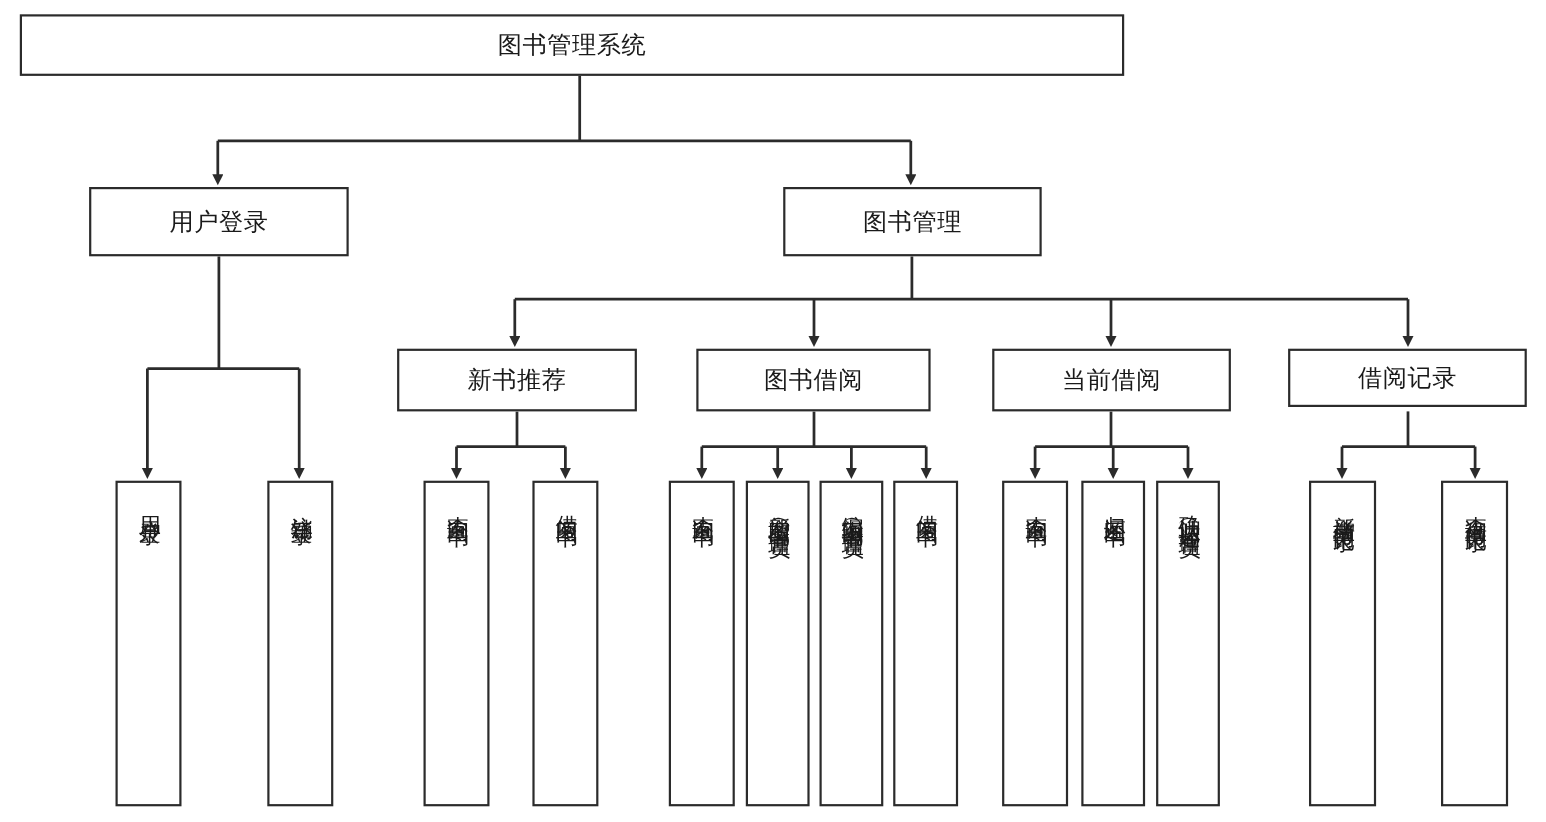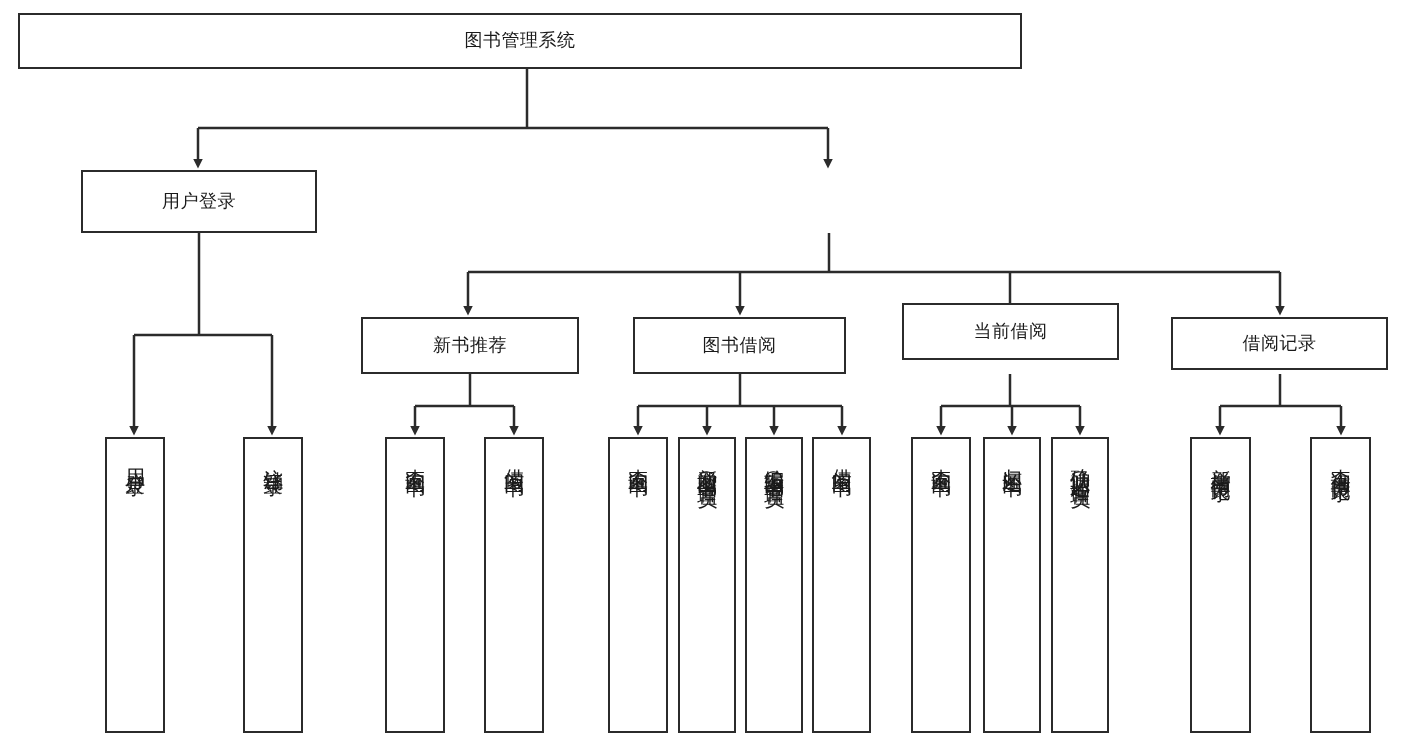--- a/index.html
+++ b/index.html
@@ -29,21 +29,21 @@
     position: absolute;
     box-sizing: border-box;
     background: #ffffff;
     border: 2px solid #2b2b2b;
     display: flex;
     align-items: center;
     justify-content: center;
     color: #1a1a1a;
   }
   .node-label {
-    font-size: 18px;
+    font-size: 22px;
     line-height: 1.18;
     letter-spacing: 0.5px;
     white-space: nowrap;
     color: #1a1a1a;
   }
   .node.vertical {
     align-items: flex-start;
     justify-content: center;
     padding-top: 14px;
   }
@@ -117,28 +117,31 @@
     </g>
   </svg>
 
   <div class="node" style="left:18px; top:13px; width:1004px; height:56px;">
     <span class="node-label">图书管理系统</span>
   </div>
 
   <div class="node" style="left:81px; top:170px; width:236px; height:63px;">
     <span class="node-label">用户登录</span>
   </div>
+  <div class="node" style="left:712px; top:170px; width:235px; height:63px;">
+    <span class="node-label">图书管理</span>
+  </div>
 
   <div class="node" style="left:361px; top:317px; width:218px; height:57px;">
     <span class="node-label">新书推荐</span>
   </div>
   <div class="node" style="left:633px; top:317px; width:213px; height:57px;">
     <span class="node-label">图书借阅</span>
   </div>
-  <div class="node" style="left:902px; top:303px; width:217px; height:57px;">
+  <div class="node" style="left:902px; top:317px; width:217px; height:57px;">
     <span class="node-label">当前借阅</span>
   </div>
   <div class="node" style="left:1171px; top:317px; width:217px; height:53px;">
     <span class="node-label">借阅记录</span>
   </div>
 
   <div class="node vertical" style="left:105px; top:437px; width:60px; height:296px;">
     <span class="node-label">用户登录</span>
   </div>
   <div class="node vertical" style="left:243px; top:437px; width:60px; height:296px;">

